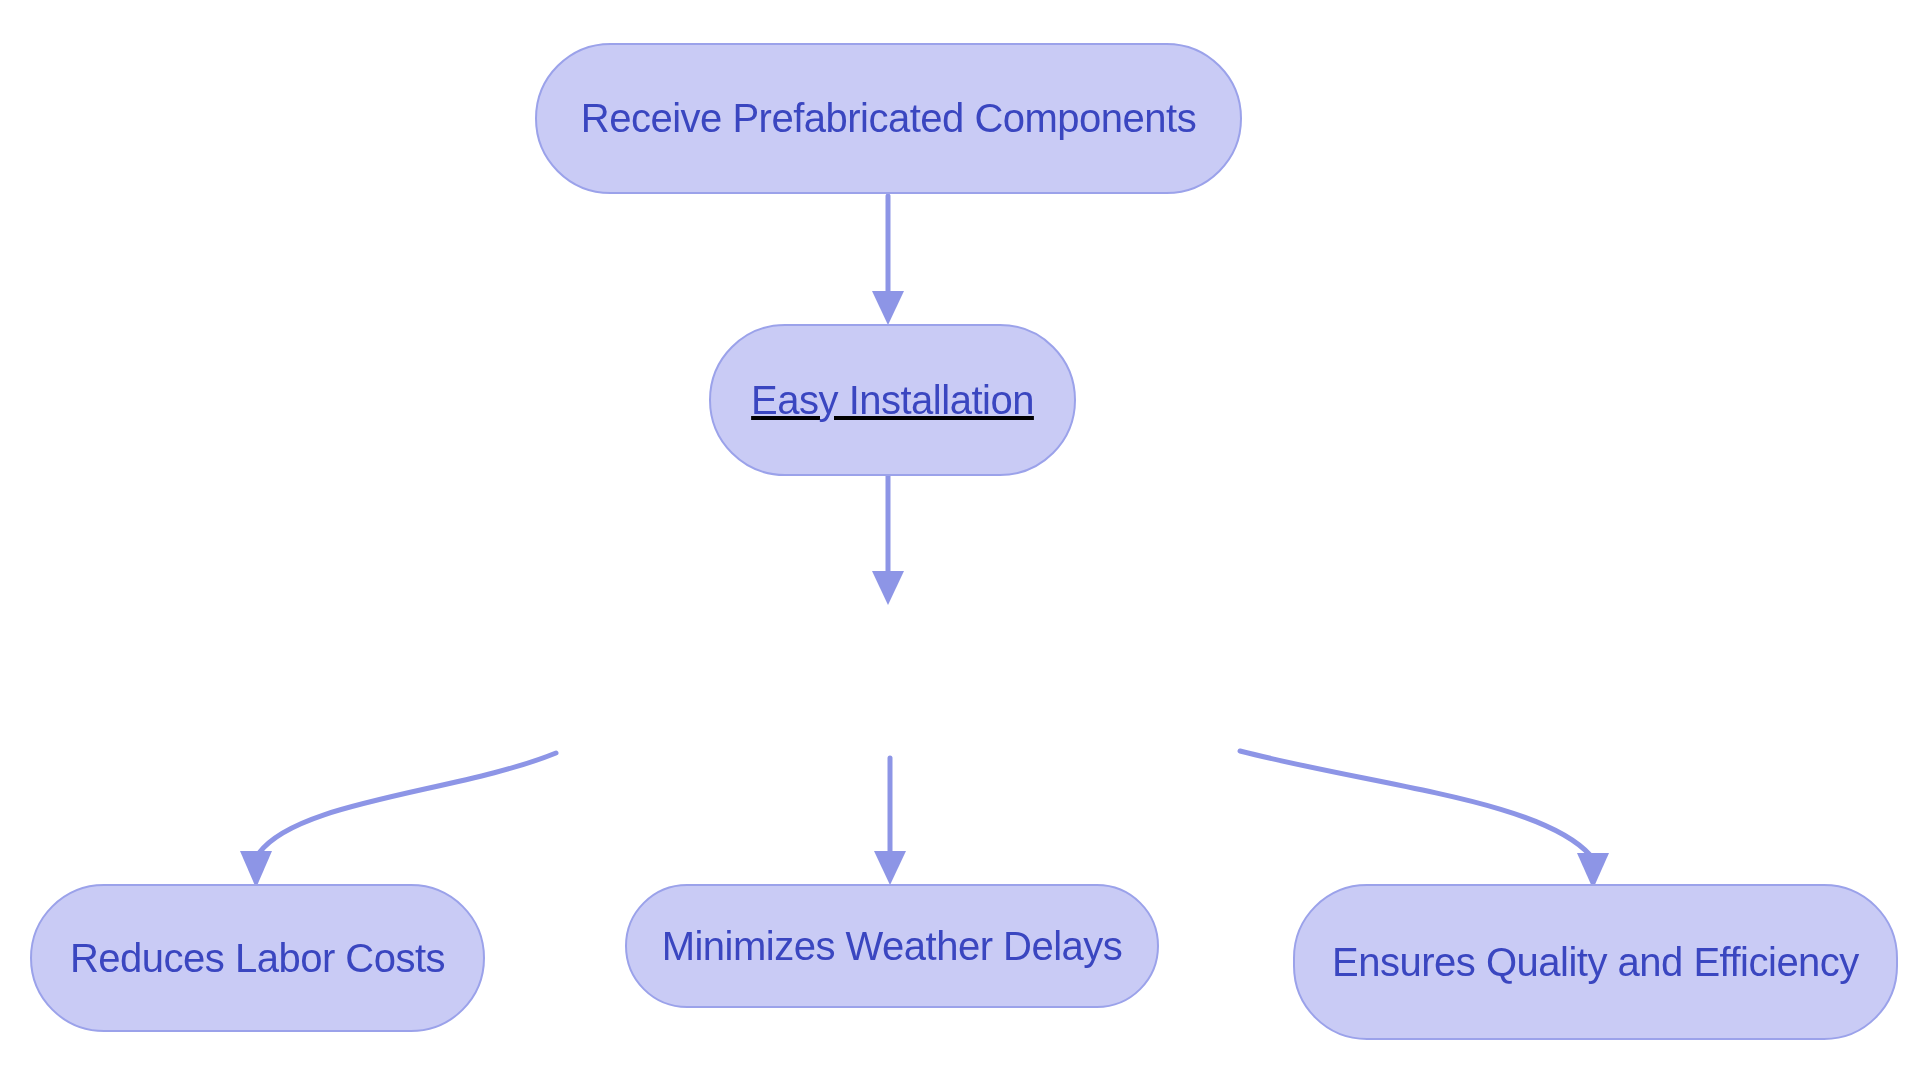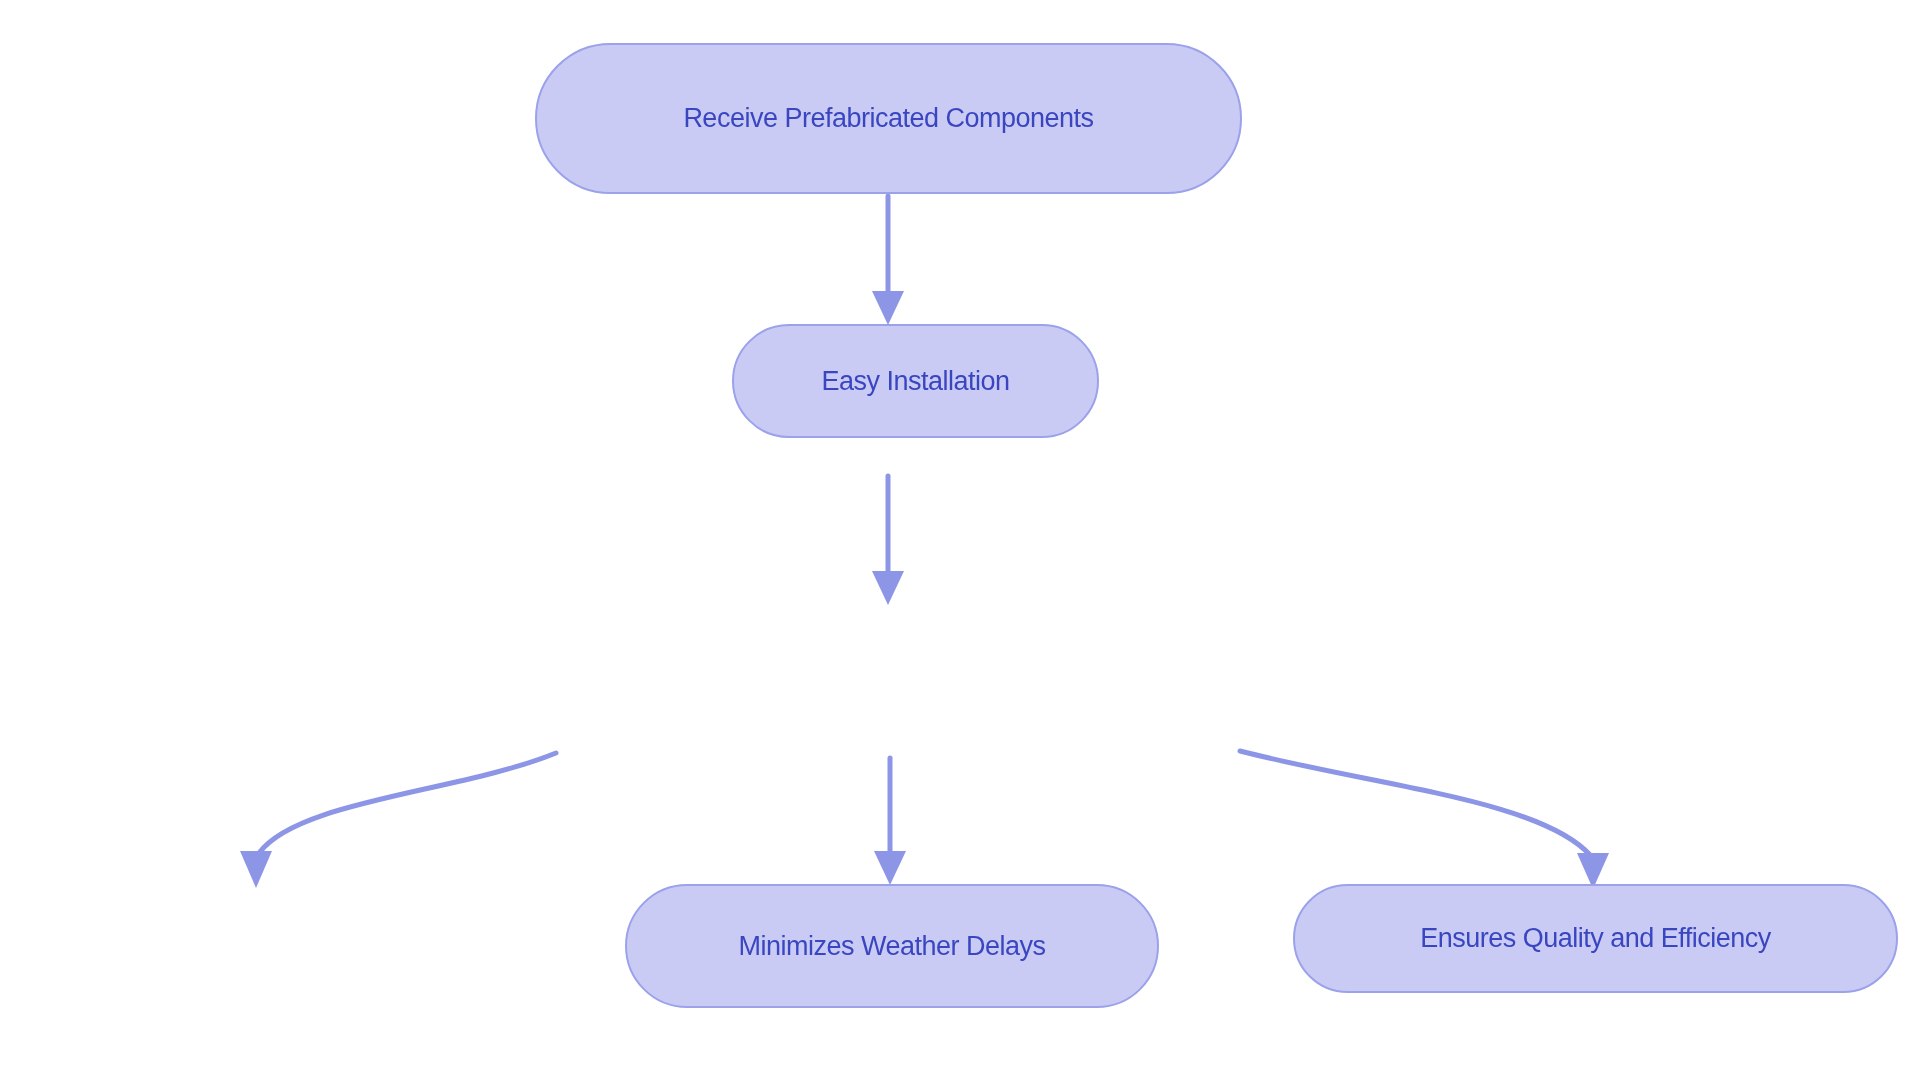--- a/index.html
+++ b/index.html
@@ -26,33 +26,33 @@
   }
   .node{
     position:absolute;
     display:flex;align-items:center;justify-content:center;
     background:var(--node-fill,#c9cbf5);
     border:2.5px solid var(--node-border,#9ba2ea);
     border-radius:76px;
     box-sizing:border-box;
   }
   .node-label{
-    font-size:27px;
+    font-size:40px;
     font-weight:400;
     letter-spacing:-0.5px;
     color:var(--text,#3a46c0);
     white-space:nowrap;
   }
   
   .n-receive   {left:535px; top:43px;  width:707px; height:151px;}
-  .n-install   {left:732px; top:324px; width:367px; height:114px;}
+  .n-install   {left:709px; top:324px; width:367px; height:152px;text-decoration:underline;}
   .n-accelerate{left:540px; top:604px; width:706px; height:151px;}
   .n-labor     {left:30px;  top:884px; width:455px; height:148px; border-radius:74px;}
   .n-weather   {left:625px; top:884px; width:534px; height:124px; border-radius:74px;}
-  .n-quality   {left:1293px;top:884px; width:605px; height:109px; border-radius:74px;}
+  .n-quality   {left:1293px;top:884px; width:605px; height:156px; border-radius:74px;}
 </style>
 </head>
 <body>
 
 <div class="canvas">
 
   <svg class="edges-layer" viewBox="0 0 1920 1083">
     <g class="edge">
       <path d="M888 196 L888 293"></path>
       <polygon points="872,291 904,291 888,325"></polygon>
@@ -77,20 +77,23 @@
 
   <div class="node n-receive">
     <span class="node-label">Receive Prefabricated Components</span>
   </div>
 
   <div class="node n-install">
     <span class="node-label">Easy Installation</span>
   </div>
 
 
+  <div class="node n-labor">
+    <span class="node-label">Reduces Labor Costs</span>
+  </div>
 
   <div class="node n-weather">
     <span class="node-label">Minimizes Weather Delays</span>
   </div>
 
   <div class="node n-quality">
     <span class="node-label">Ensures Quality and Efficiency</span>
   </div>
 
 </div>

